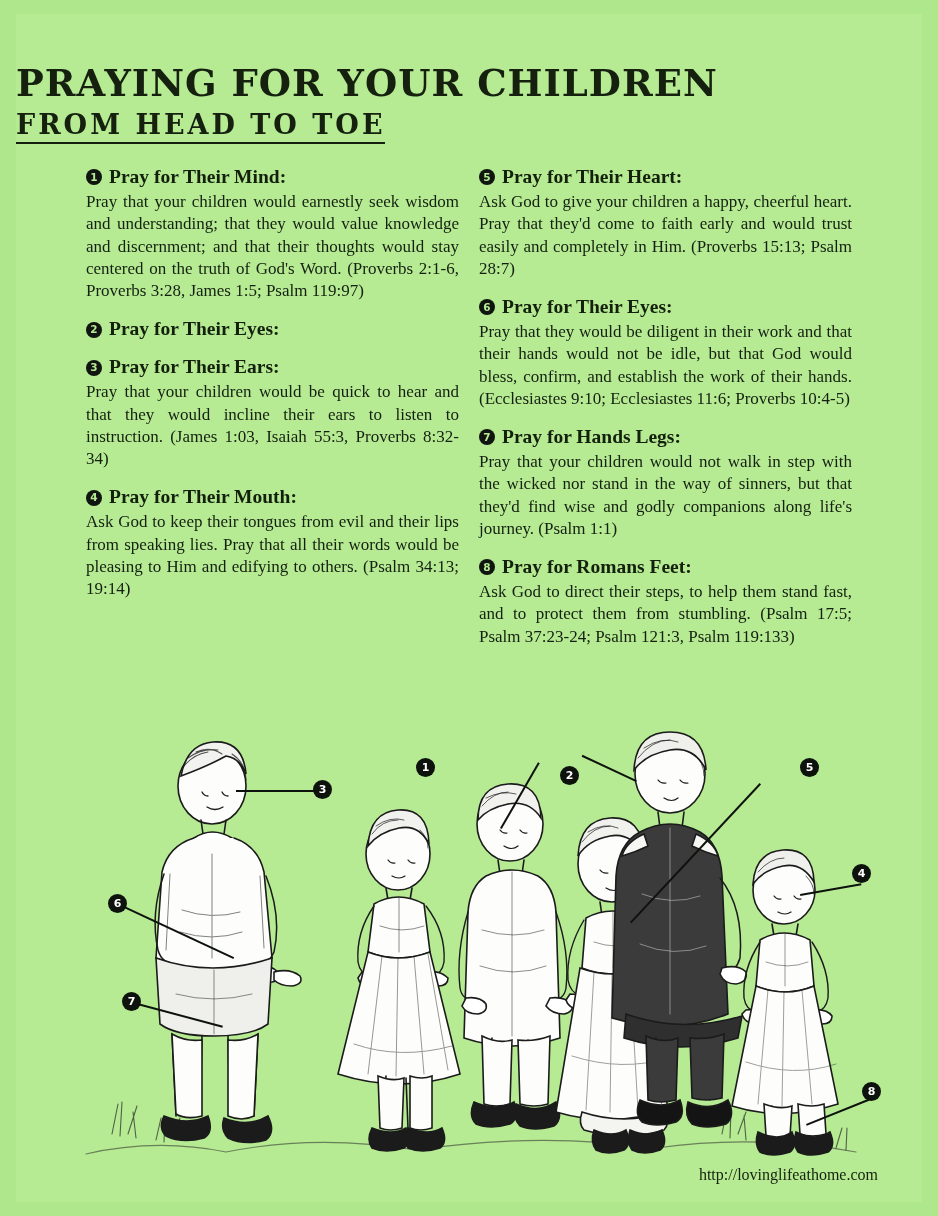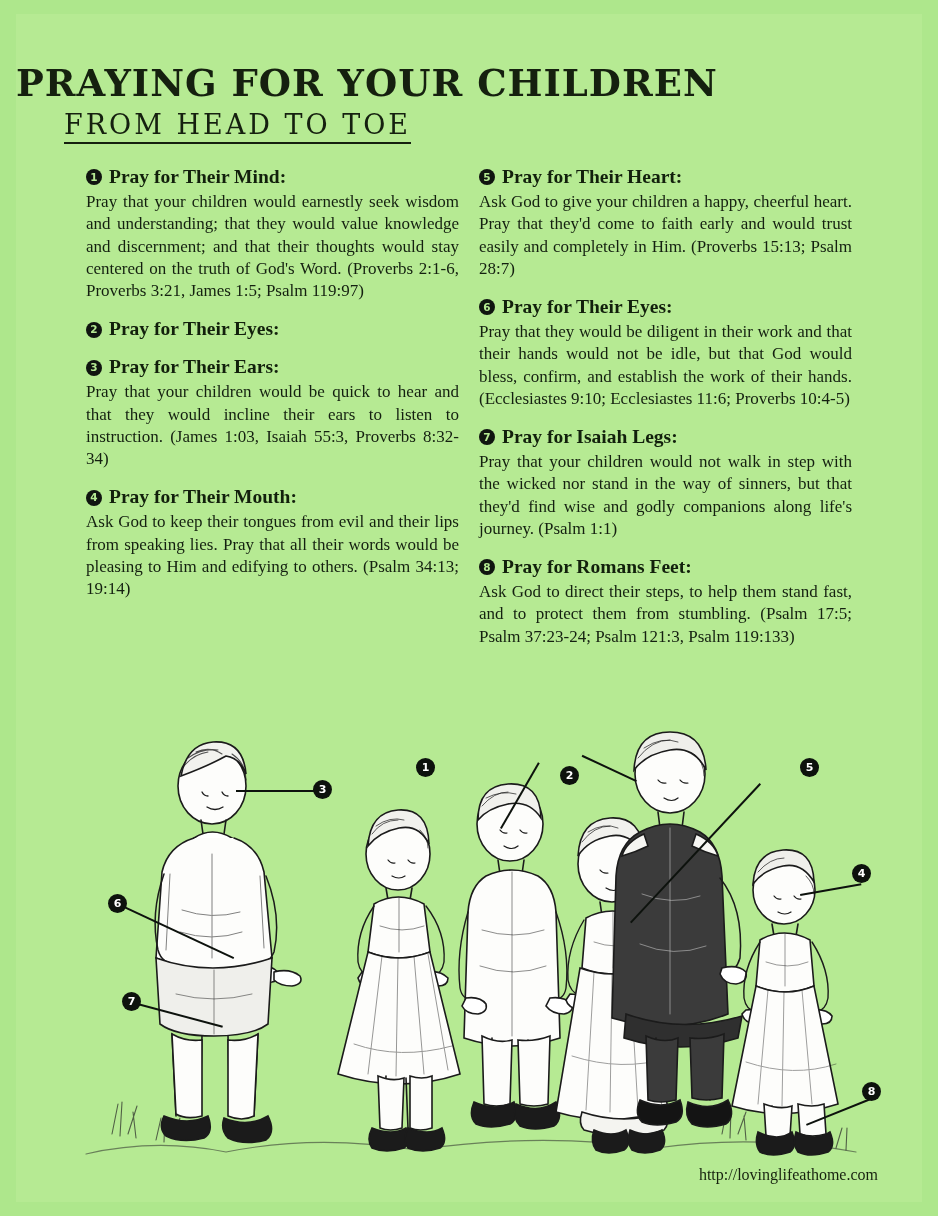--- a/index.html
+++ b/index.html
@@ -39,28 +39,27 @@
     font-size: 37px;
     letter-spacing: 1px;
     color: #15200f;
     line-height: 1.05;
     text-transform: uppercase;
   }
   .title-sub {
     margin-top: 6px;
     display: inline-block;
     font-family: "DejaVu Serif", serif;
-    font-weight: normal;
+    font-weight: bold;
     font-size: 27px;
     letter-spacing: 3px;
     color: #15200f;
     text-transform: uppercase;
     border-bottom: 2px solid #15200f;
     padding-bottom: 2px;
-    margin-left: 48px;
   }
 
   
   .columns {
     position: absolute;
     top: 152px;
     left: 0;
     width: 906px;
     display: flex;
     gap: 28px;
@@ -161,21 +160,21 @@
 
     <div class="columns">
 
       <div class="col left">
 
         <div class="item">
           <div class="item-head">
             <span class="bullet">1</span>
             <span>Pray for Their Mind:</span>
           </div>
-          <div class="item-body">Pray that your children would earnestly seek wisdom and understanding; that they would value knowledge and discernment; and that their thoughts would stay centered on the truth of God's Word. (Proverbs 2:1-6, Proverbs 3:21, James 1:5; Psalm 119:97)</div>
+          <div class="item-body">Pray that your children would earnestly seek wisdom and understanding; that they would value knowledge and discernment; and that their thoughts would stay centered on the truth of God's Word. (Proverbs 2:1-6, Proverbs 3:28, James 1:5; Psalm 119:97)</div>
         </div>
 
         <div class="item">
           <div class="item-head">
             <span class="bullet">2</span>
             <span>Pray for Their Eyes:</span>
           </div>
         </div>
 
         <div class="item">
@@ -210,21 +209,21 @@
           <div class="item-head">
             <span class="bullet">6</span>
             <span>Pray for Their Eyes:</span>
           </div>
           <div class="item-body">Pray that they would be diligent in their work and that their hands would not be idle, but that God would bless, confirm, and establish the work of their hands. (Ecclesiastes 9:10; Ecclesiastes 11:6; Proverbs 10:4-5)</div>
         </div>
 
         <div class="item">
           <div class="item-head">
             <span class="bullet">7</span>
-            <span>Pray for Isaiah Legs:</span>
+            <span>Pray for Hands Legs:</span>
           </div>
           <div class="item-body">Pray that your children would not walk in step with the wicked nor stand in the way of sinners, but that they'd find wise and godly companions along life's journey. (Psalm 1:1)</div>
         </div>
 
         <div class="item">
           <div class="item-head">
             <span class="bullet">8</span>
             <span>Pray for Romans Feet:</span>
           </div>
           <div class="item-body">Ask God to direct their steps, to help them stand fast, and to protect them from stumbling. (Psalm 17:5; Psalm 37:23-24; Psalm 121:3, Psalm 119:133)</div>

